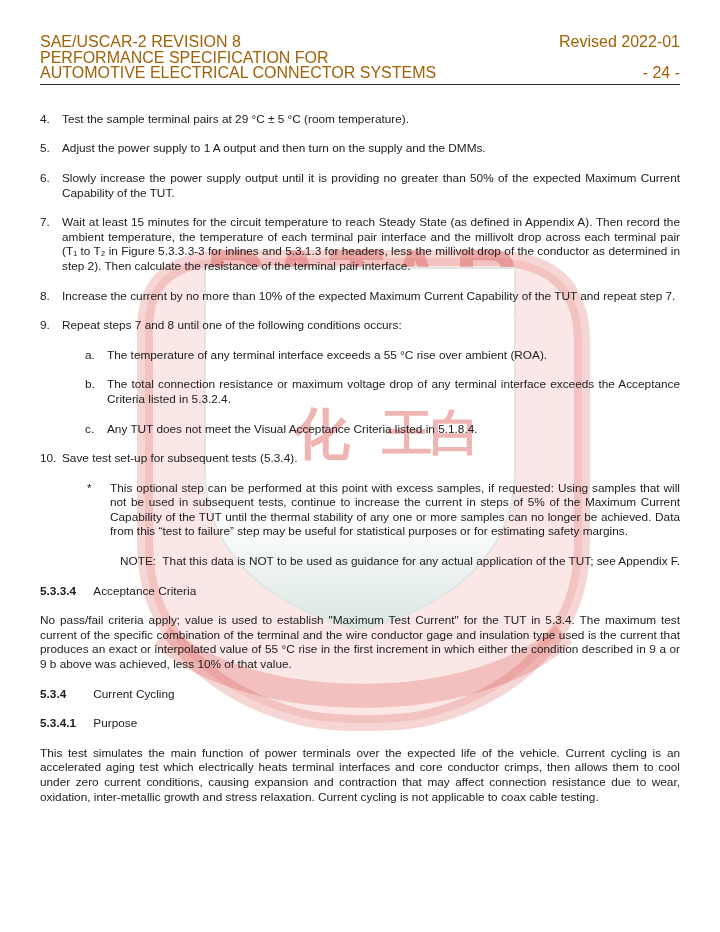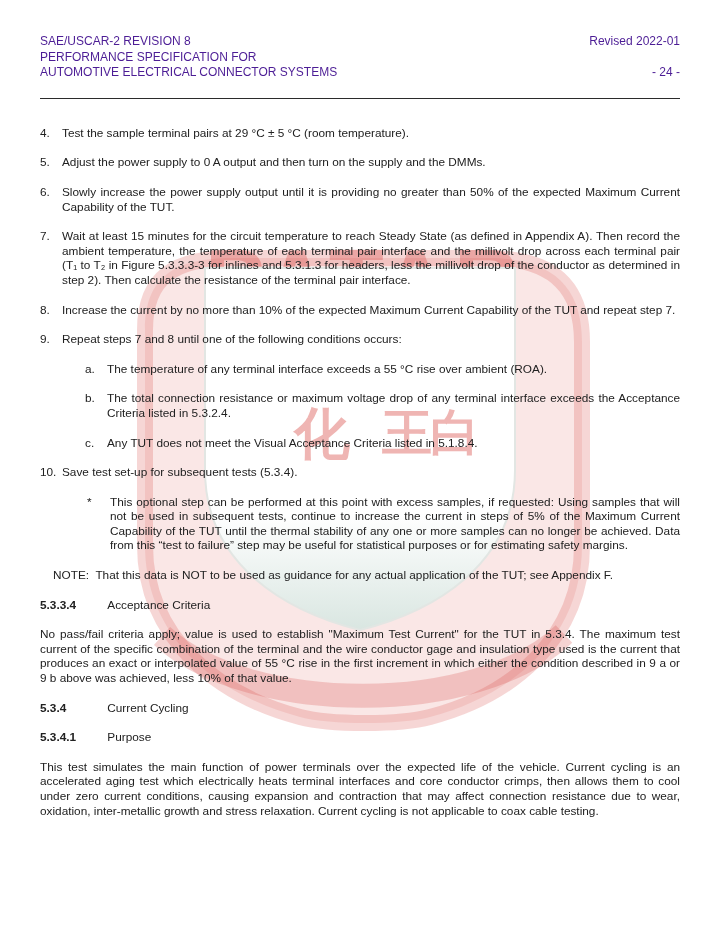--- a/index.html
+++ b/index.html
@@ -22,23 +22,23 @@
     z-index:0;
   }
   .content {
     position:relative;
     z-index:1;
     padding:34px 40px 0 40px;
     font-size:11.8px;
     line-height:14.6px;
   }
   
-  .doc-header { font-size:12px; line-height:15.6px; color:#4c1d95; }
+  .doc-header { font-size:16px; line-height:15.6px; color:#a16207; }
   .hrow { display:flex; justify-content:space-between; }
-  .hrow.underlined { border-bottom:1.5px solid #2b2b2b; padding-bottom:17px;gap:8px; }
+  .hrow.underlined { border-bottom:1.5px solid #2b2b2b; padding-bottom:3px;gap:8px; }
   
   .body-start { margin-top:27px; }
   .step {
     position:relative;
     padding-left:22px;
     margin-bottom:15px;
     text-align:justify;
   }
   .step > .num { position:absolute; left:0; top:0; }
   .substeps { margin-top:15px; }
@@ -53,27 +53,28 @@
   .sub > .marker { position:absolute; left:0; top:0; }
   .opt-note {
     position:relative;
     margin-left:45px;
     padding-left:25px;
     margin-bottom:15px;
     text-align:justify;
   }
   .opt-note > .marker { position:absolute; left:2px; top:0; }
   .note-line {
-    margin-left:13px;
+    margin-left:22px;
     margin-bottom:15px;
     white-space:pre-wrap;
+    text-align:right;
   }
   .section-heading { margin-bottom:15px; }
   .sec-num { display:inline-block; min-width:42px;font-weight:bold; }
-  .sec-label { margin-left:22px; }
+  .sec-label { margin-left:8px; }
   .para { text-align:justify; margin-bottom:15px; }
 </style>
 </head>
 <body>
 
 <div class="page">
 
   <svg class="watermark" viewBox="0 0 720 932" xmlns="http://www.w3.org/2000/svg">
     <defs>
       <linearGradient id="shieldGrad" x1="0" y1="0" x2="0" y2="1">
@@ -117,21 +118,21 @@
 
     <div class="body-start">
 
       <div class="step">
         <span class="num">4.</span>
         <span>Test the sample terminal pairs at 29 °C ± 5 °C (room temperature).</span>
       </div>
 
       <div class="step">
         <span class="num">5.</span>
-        <span>Adjust the power supply to 0 A output and then turn on the supply and the DMMs.</span>
+        <span>Adjust the power supply to 1 A output and then turn on the supply and the DMMs.</span>
       </div>
 
       <div class="step">
         <span class="num">6.</span>
         <span>Slowly increase the power supply output until it is providing no greater than 50% of the expected Maximum Current Capability of the TUT.</span>
       </div>
 
       <div class="step">
         <span class="num">7.</span>
         <span>Wait at least 15 minutes for the circuit temperature to reach Steady State (as defined in Appendix A). Then record the ambient temperature, the temperature of each terminal pair interface and the millivolt drop across each terminal pair (T₁ to T₂ in Figure 5.3.3.3-3 for inlines and 5.3.1.3 for headers, less the millivolt drop of the conductor as determined in step 2). Then calculate the resistance of the terminal pair interface.</span>

